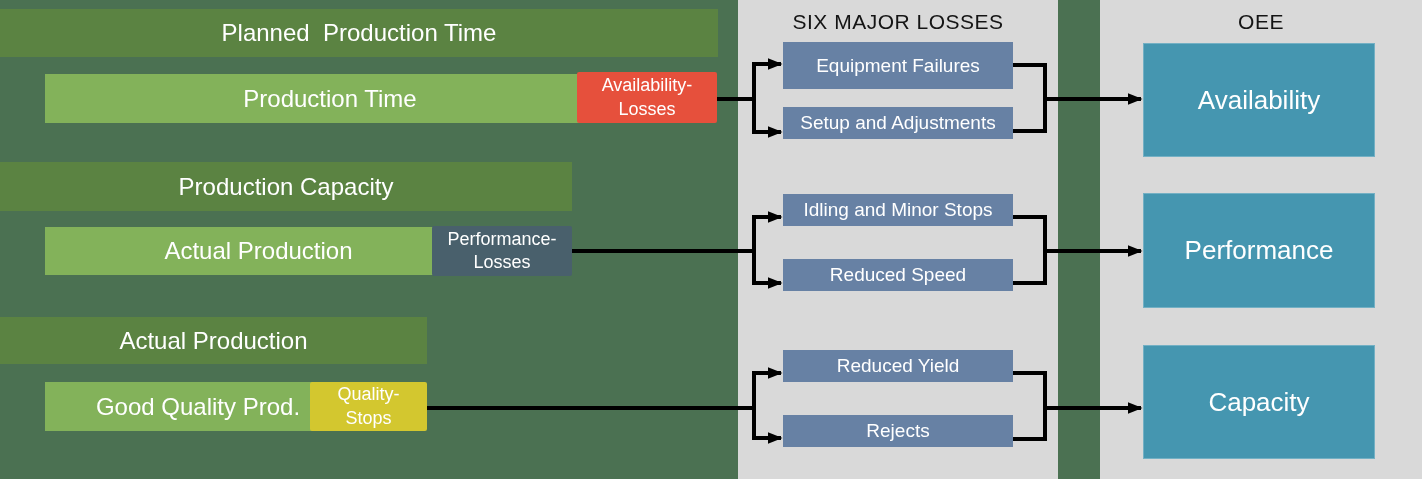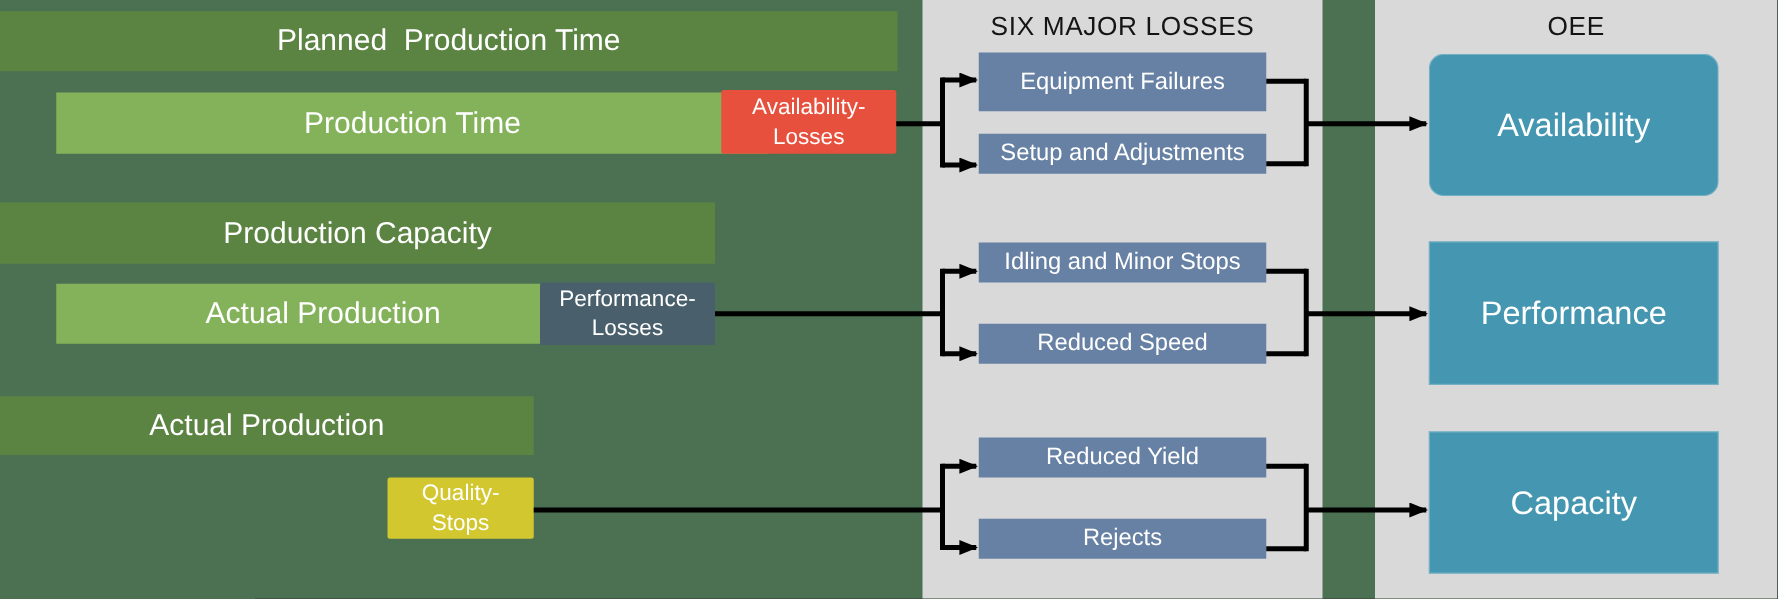--- a/index.html
+++ b/index.html
@@ -59,31 +59,32 @@
   <div class="bar light" style="top:74px;width:570px;height:49px;">Production Time</div>
   <div class="loss-tag tag-availability" style="left:577px;top:72px;width:140px;height:51px;">Availability-
 Losses</div>
 
   <div class="bar dark" style="top:162px;width:572px;height:49px;">Production Capacity</div>
   <div class="bar light" style="top:227px;width:427px;height:48px;">Actual Production</div>
   <div class="loss-tag tag-performance" style="left:432px;top:226px;width:140px;height:50px;">Performance-
 Losses</div>
 
   <div class="bar dark" style="top:317px;width:427px;height:47px;">Actual Production</div>
+  <div class="bar light" style="top:382px;width:306px;height:49px;">Good Quality Prod.</div>
   <div class="loss-tag tag-quality" style="left:310px;top:382px;width:117px;height:49px;">Quality-
 Stops</div>
 
   <div class="loss-box" style="top:42px;height:47px;">Equipment Failures</div>
   <div class="loss-box" style="top:107px;">Setup and Adjustments</div>
   <div class="loss-box" style="top:194px;">Idling and Minor Stops</div>
   <div class="loss-box" style="top:259px;">Reduced Speed</div>
   <div class="loss-box" style="top:350px;">Reduced Yield</div>
   <div class="loss-box" style="top:415px;">Rejects</div>
 
-  <div class="oee-box" style="top:43px;height:112px;border-radius:12px;">Availability</div>
+  <div class="oee-box" style="top:43px;height:112px;">Availability</div>
   <div class="oee-box" style="top:193px;height:113px;">Performance</div>
   <div class="oee-box" style="top:345px;height:112px;">Capacity</div>
 
   <svg class="arrows" width="1422" height="479" viewBox="0 0 1422 479">
     <defs>
       <marker id="ah" markerUnits="userSpaceOnUse" markerWidth="15" markerHeight="12" viewBox="0 0 10 8" refX="9" refY="4" orient="auto">
         <path d="M0 0 L10 4 L0 8 Z" style="fill:#000;stroke:none;"></path>
       </marker>
     </defs>
 

